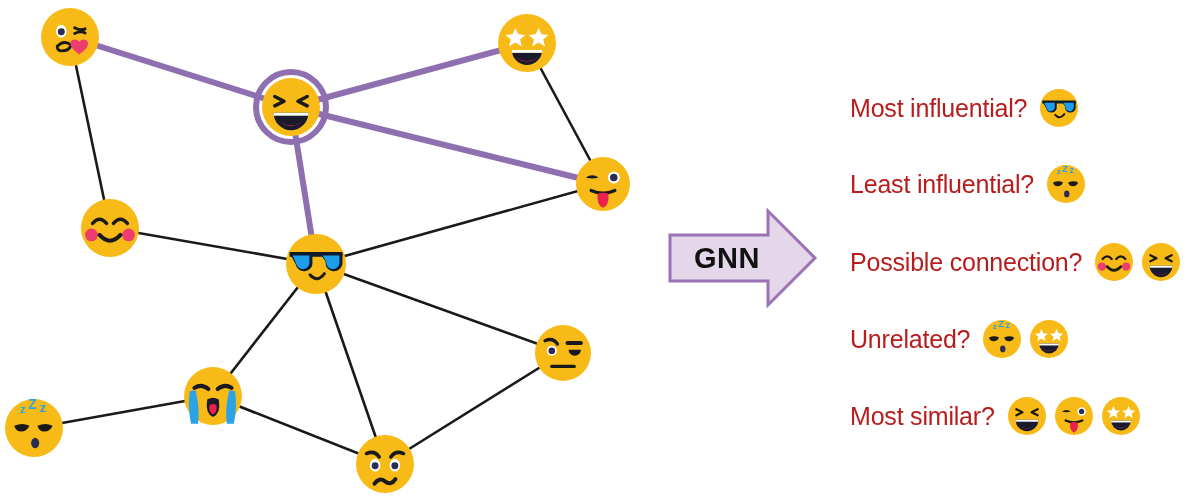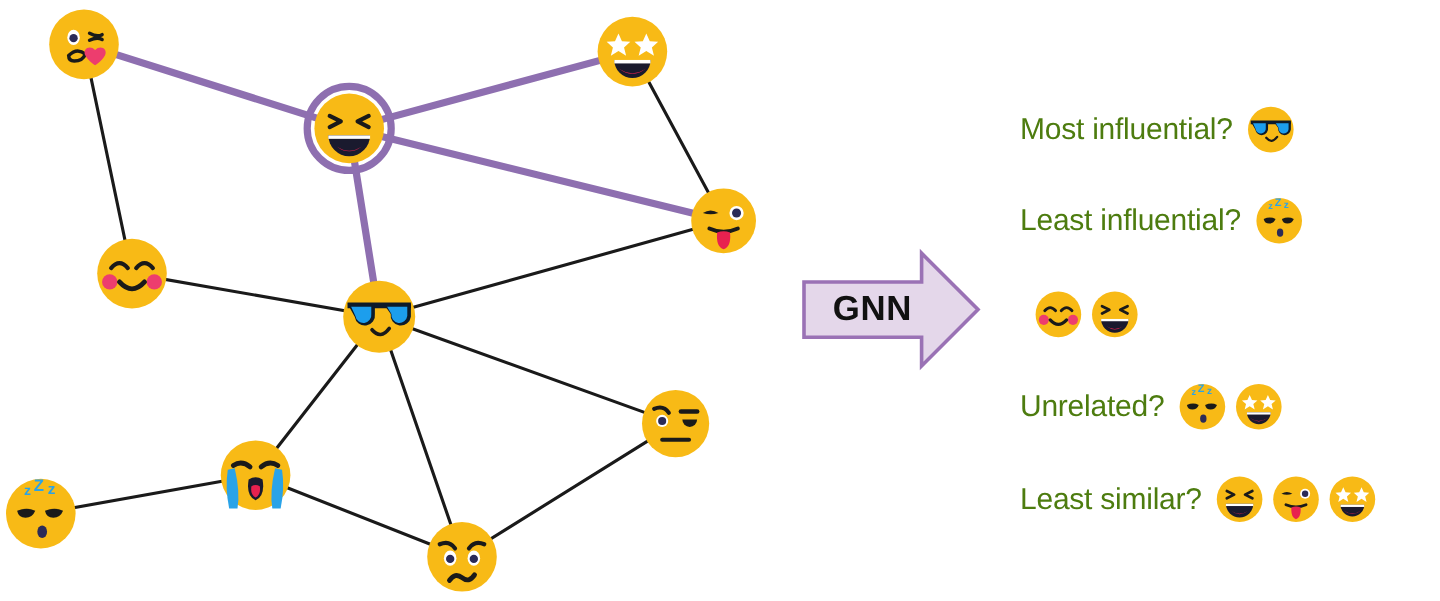--- a/index.html
+++ b/index.html
@@ -6,21 +6,21 @@
   body{
     width:1200px;height:501px;background:#ffffff;
     font-family:"Liberation Sans","DejaVu Sans",sans-serif;
     overflow:hidden;position:relative;
   }
   #stage{position:relative;width:1200px;height:501px;}
   #graph{position:absolute;left:0;top:0;width:660px;height:501px;}
   #panel{position:absolute;left:660px;top:0;width:540px;height:501px;}
   .qrow{position:absolute;display:flex;align-items:center;white-space:nowrap;}
   .qlabel{
-    font-size:25px;color:#4d7c0f;letter-spacing:-0.2px;
+    font-size:25px;color:#b91c1c;letter-spacing:-0.2px;
     font-family:"Liberation Sans","DejaVu Sans",sans-serif;
   }
   .ans{display:flex;align-items:center;gap:9px;margin-left:13px;}
   .gnnwrap{position:absolute;left:8px;top:205px;width:150px;height:106px;}
   .gnntext{
     position:absolute;left:0;top:0;width:118px;height:106px;
     display:flex;align-items:center;justify-content:center;
     font-size:29px;font-weight:bold;color:#111;letter-spacing:0.5px;
     font-family:"Liberation Sans","DejaVu Sans",sans-serif;
   }
@@ -219,20 +219,21 @@
                   <ellipse cx="52" cy="76" rx="7" ry="9" fill="#2b2b57"></ellipse>
                   <text x="26" y="24" font-size="20" font-weight="bold" fill="#2aa3e8" font-family="&quot;Liberation Sans&quot;,sans-serif">z</text>
                   <text x="40" y="18" font-size="24" font-weight="bold" fill="#2aa3e8" font-family="&quot;Liberation Sans&quot;,sans-serif">Z</text>
                   <text x="60" y="22" font-size="22" font-weight="bold" fill="#2aa3e8" font-family="&quot;Liberation Sans&quot;,sans-serif">z</text>
                 </g>
               </svg>
             </span>
           </span>
         </div>
         <div class="qrow" style="left: 190px; top: 243px;">
+          <span class="qlabel">Possible connection?</span>
           <span class="ans">
             <span style="display: inline-flex;">
               <svg width="38" height="38" viewBox="0 0 100 100">
                 <g>
                   <circle cx="50" cy="50" r="50" fill="#f8ba16"></circle>
                   <path d="M20 42 q12 -14 24 0" stroke="#1a1a1a" stroke-width="6" fill="none" stroke-linecap="round"></path>
                   <path d="M56 42 q12 -14 24 0" stroke="#1a1a1a" stroke-width="6" fill="none" stroke-linecap="round"></path>
                   <circle cx="18" cy="62" r="11" fill="#ed3d6e"></circle>
                   <circle cx="82" cy="62" r="11" fill="#ed3d6e"></circle>
                   <path d="M32 62 q18 20 36 0" stroke="#1a1a1a" stroke-width="7" fill="none" stroke-linecap="round"></path>
@@ -277,21 +278,21 @@
                   <path d="M70 24 l5 11 12 1 -9 8 3 12 -11 -7 -11 7 3 -12 -9 -8 12 -1 z" fill="#fff"></path>
                   <path d="M24 62 h52 a26 26 0 0 1 -52 0 z" fill="#1a1a2e"></path>
                   <path d="M30 74 q20 16 40 0 q-20 14 -40 0 z" fill="#e8214f"></path>
                   <rect x="24" y="62" width="52" height="5" fill="#fff"></rect>
                 </g>
               </svg>
             </span>
           </span>
         </div>
         <div class="qrow" style="left: 190px; top: 397px;">
-          <span class="qlabel">Least similar?</span>
+          <span class="qlabel">Most similar?</span>
           <span class="ans">
             <span style="display: inline-flex;">
               <svg width="38" height="38" viewBox="0 0 100 100">
                 <g>
                   <circle cx="50" cy="50" r="50" fill="#f8ba16"></circle>
                   <path d="M22 32 l16 8 -16 8" stroke="#1a1a1a" stroke-width="6" fill="none" stroke-linecap="round" stroke-linejoin="round"></path>
                   <path d="M78 32 l-16 8 16 8" stroke="#1a1a1a" stroke-width="6" fill="none" stroke-linecap="round" stroke-linejoin="round"></path>
                   <path d="M20 60 h60 a30 30 0 0 1 -60 0 z" fill="#1a1a2e"></path>
                   <path d="M32 76 q18 14 36 0 q-18 12 -36 0 z" fill="#e8214f"></path>
                   <rect x="20" y="60" width="60" height="5" fill="#fff"></rect>

